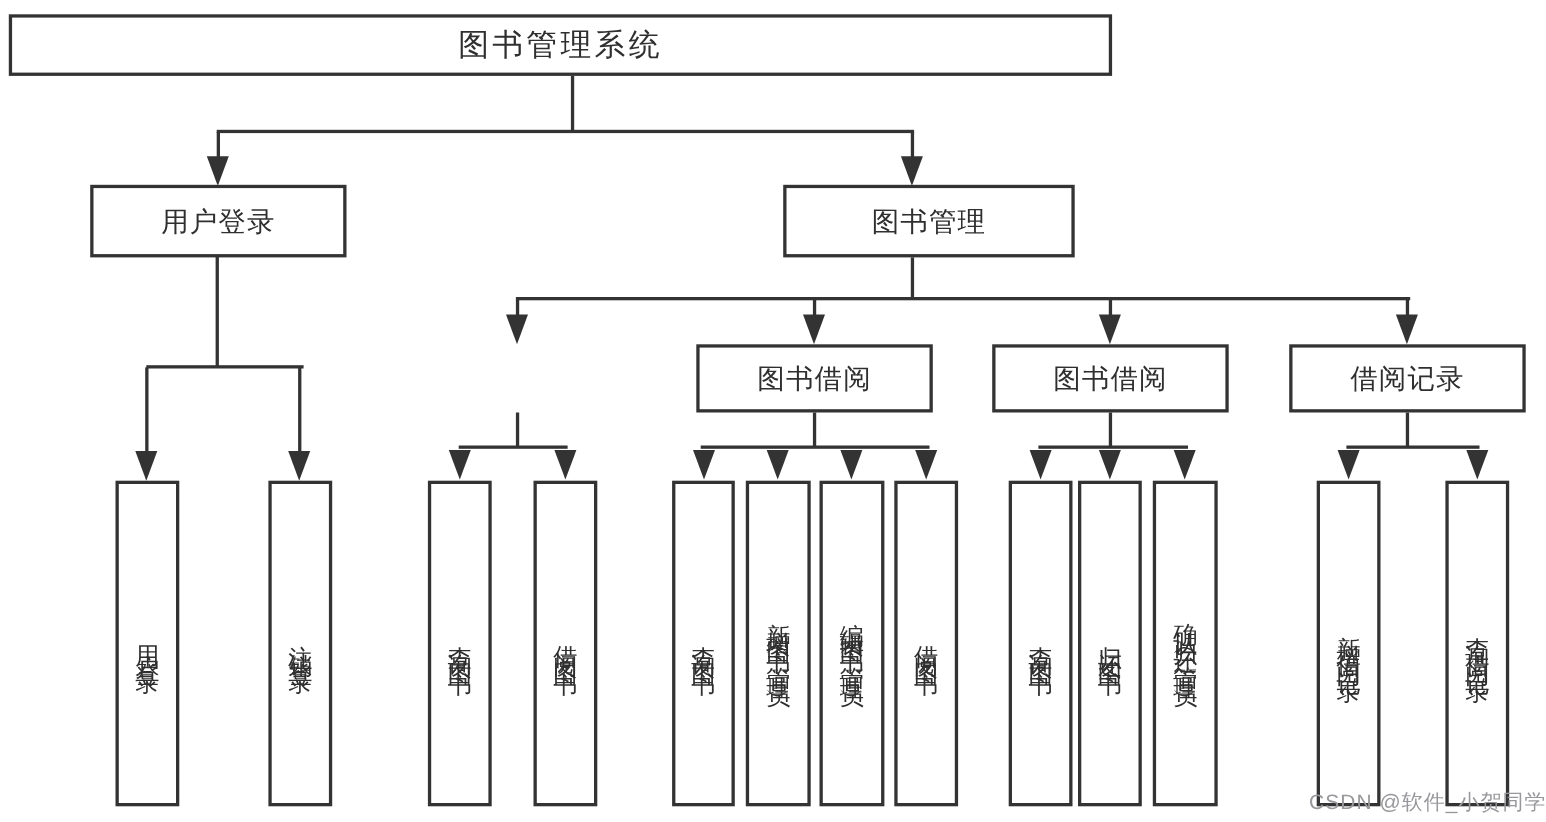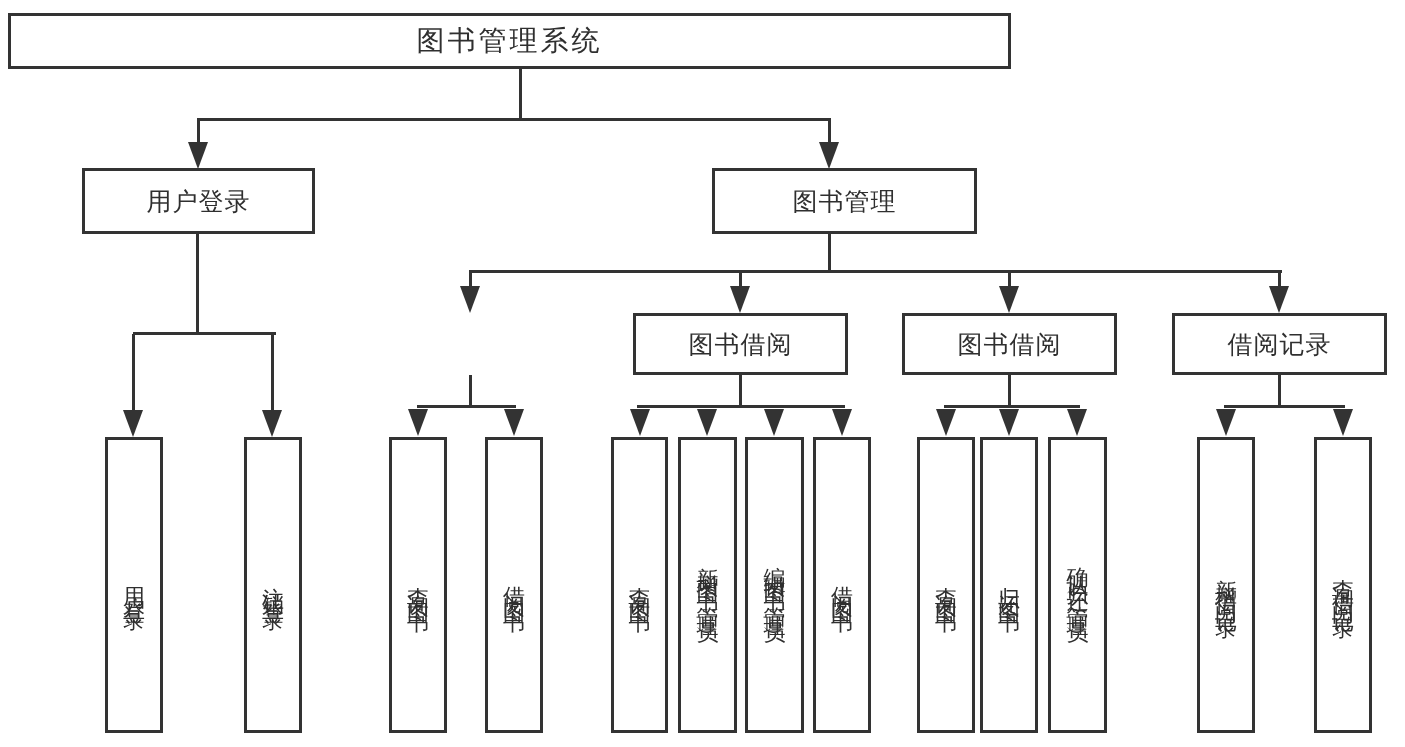--- a/index.html
+++ b/index.html
@@ -177,14 +177,15 @@
     <span>确认归还（管理员）</span>
   </div>
 
   <div class="vbox" style="left:1197px; top:437px; width:58px; height:296px;">
     <span>新增借阅记录</span>
   </div>
   <div class="vbox" style="left:1314px; top:437px; width:58px; height:296px;">
     <span>查询借阅记录</span>
   </div>
 
+  <div class="watermark">CSDN @软件_小贺同学</div>
 
 </div>
 
 </body></html>

